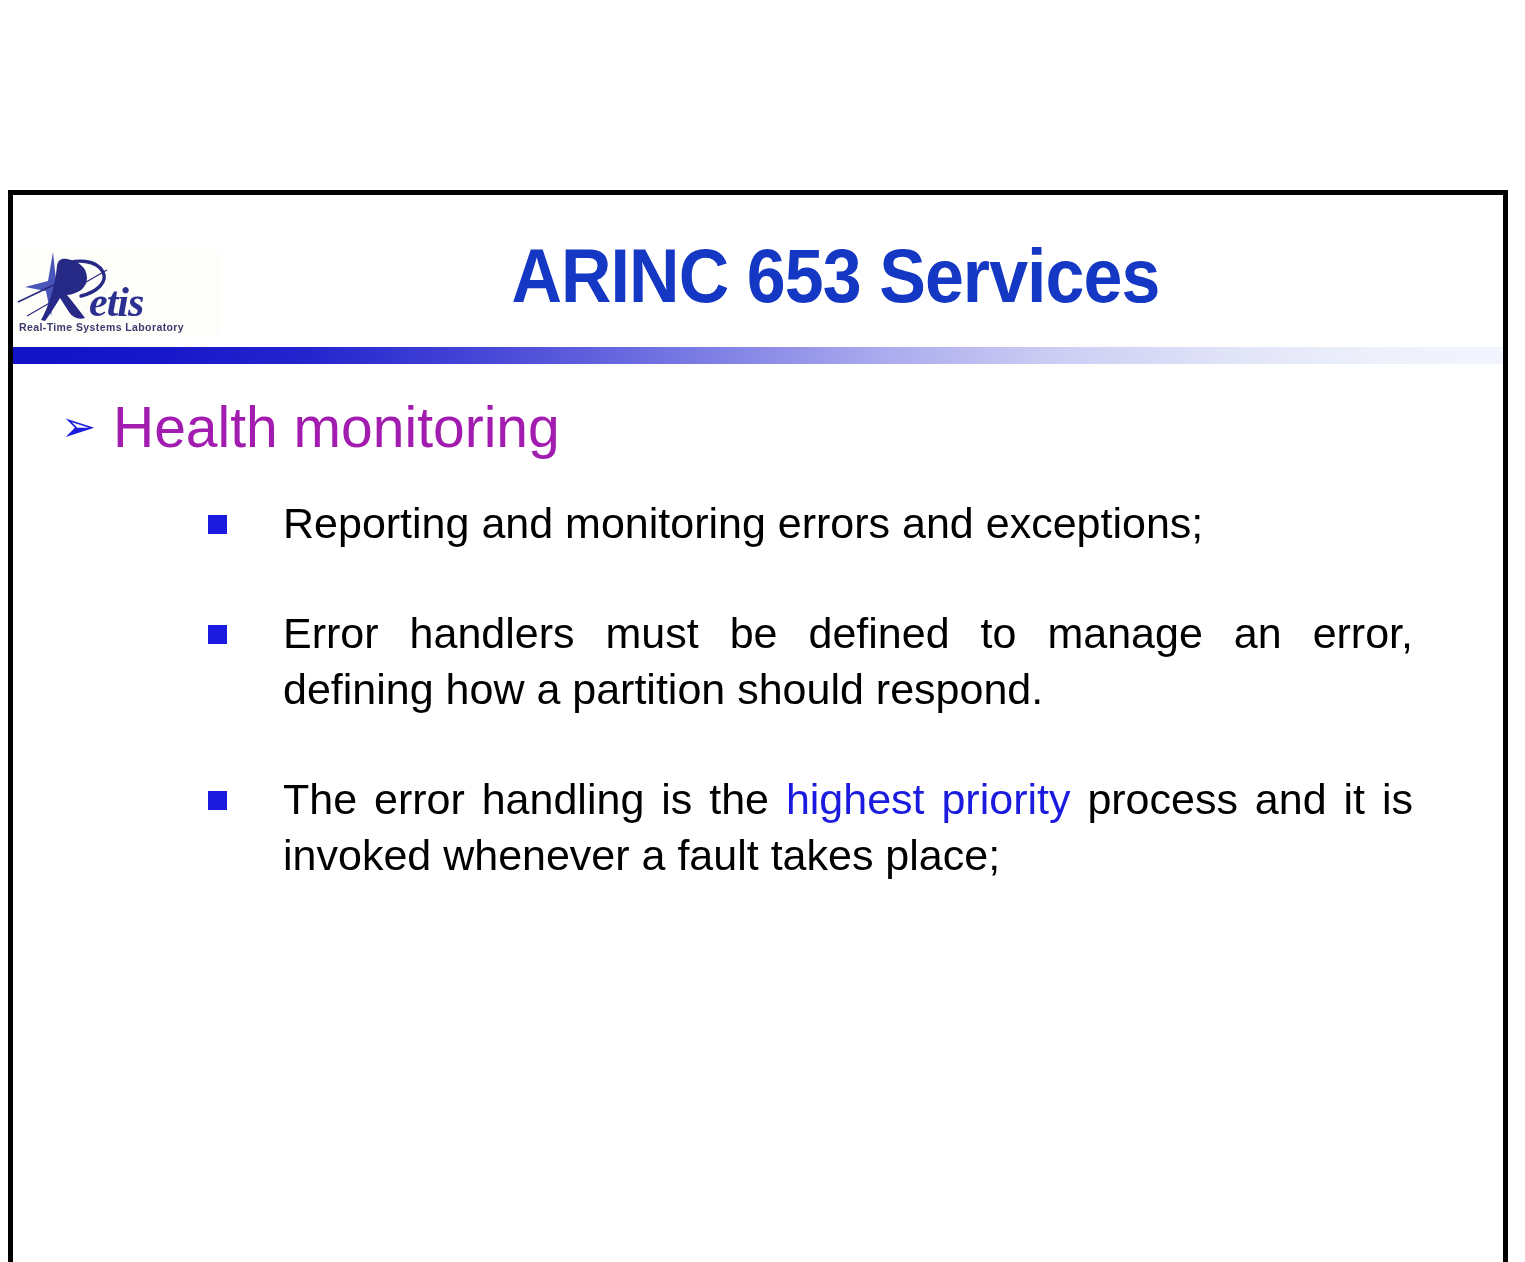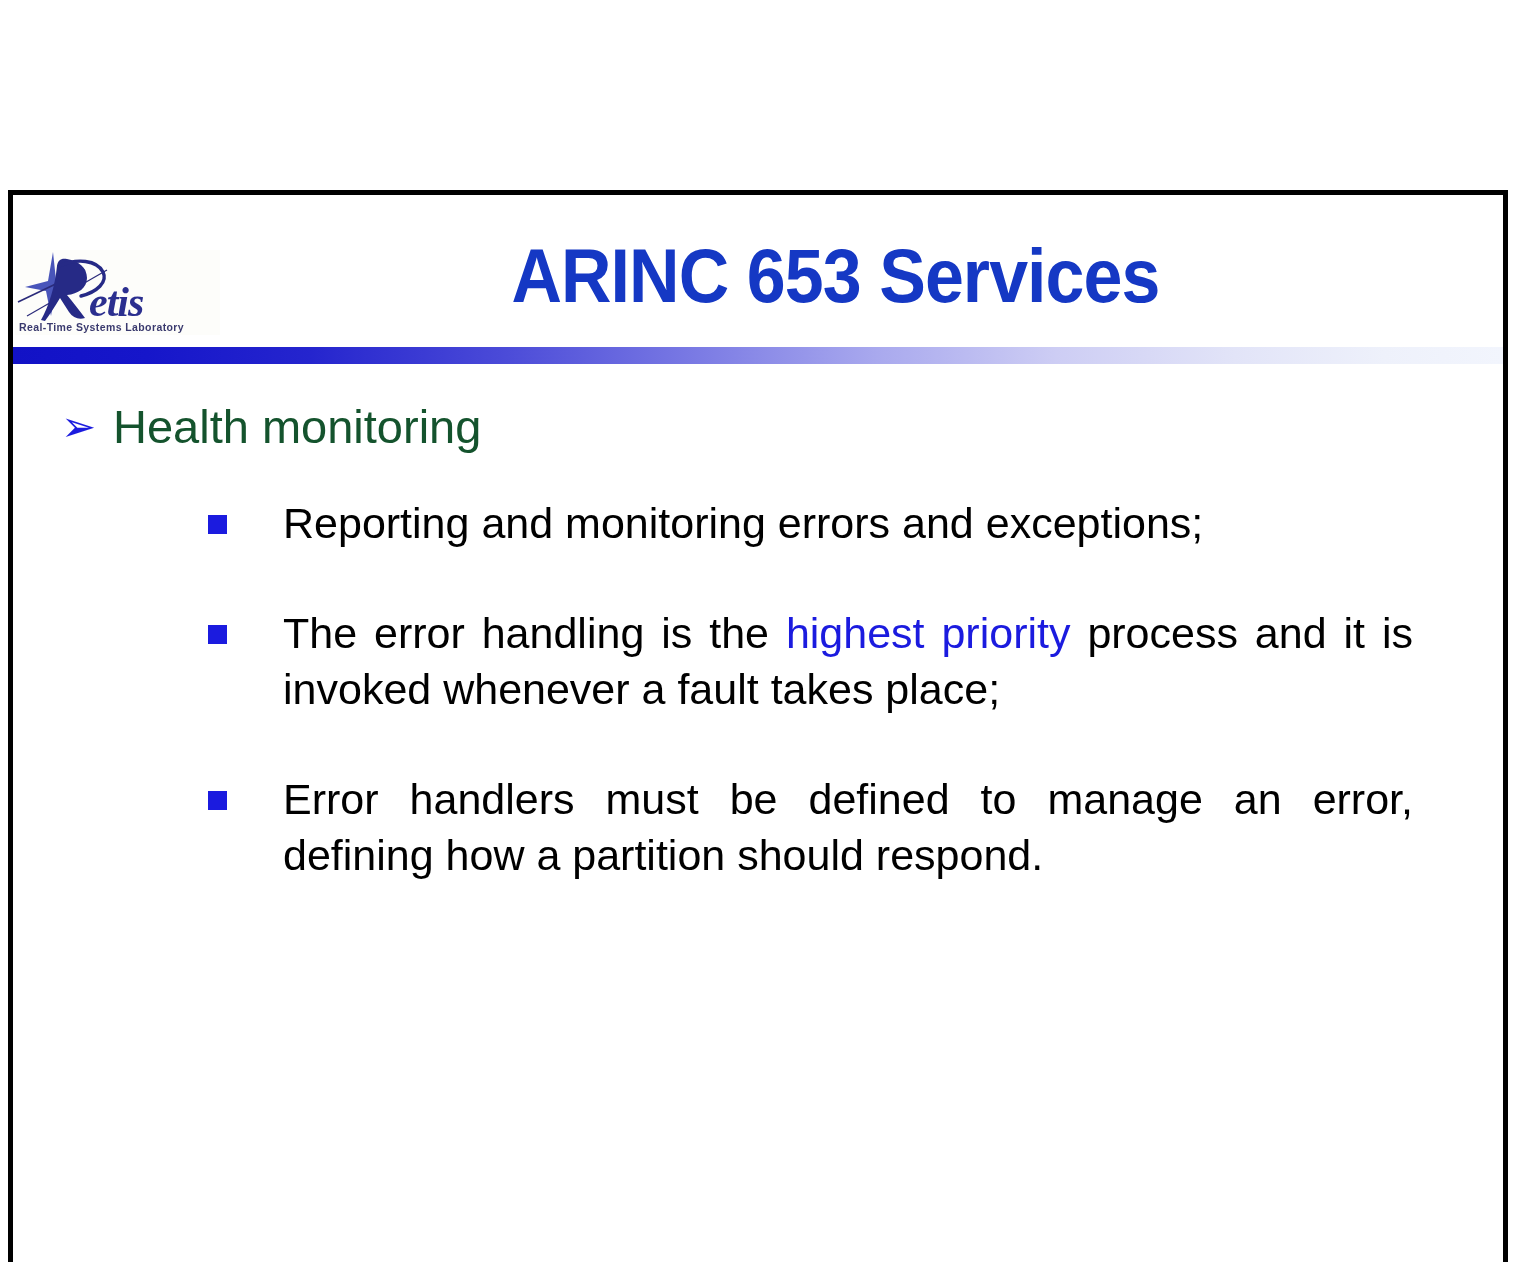--- a/index.html
+++ b/index.html
@@ -103,23 +103,23 @@
   }
   .bullet-l1 .marker {
     flex: 0 0 auto;
     width: 52px;
     font-size: 42px;
     line-height: 60px;
     color: #1b1bdf;
   }
   .bullet-l1 .txt {
     font-family: "Liberation Sans Narrow", "Liberation Sans", sans-serif;
-    font-size: 47px;
+    font-size: 57px;
     line-height: 60px;
-    color: #14532d;
+    color: #a21caf;
     letter-spacing: 0px;
   }
 
   
   .bullet-l2 {
     position: relative;
     display: flex;
     align-items: flex-start;
     margin: 4px 90px 0 195px;
   }
@@ -198,24 +198,24 @@
       <span class="marker">
           <i></i>
         </span>
       <span class="txt"><span>Reporting and monitoring errors and exceptions;</span></span>
     </div>
 
     <div class="bullet-l2 gap">
       <span class="marker">
           <i></i>
         </span>
-      <span class="txt"><span>The error handling is the </span><span class="hl">highest priority</span><span> process and it is invoked whenever a fault takes place;</span></span>
+      <span class="txt"><span>Error handlers must be defined to manage an error, defining how a partition should respond.</span></span>
     </div>
 
     <div class="bullet-l2 gap">
       <span class="marker">
           <i></i>
         </span>
-      <span class="txt"><span>Error handlers must be defined to manage an error, defining how a partition should respond.</span></span>
+      <span class="txt"><span>The error handling is the </span><span class="hl">highest priority</span><span> process and it is invoked whenever a fault takes place;</span></span>
     </div>
 
   </div>
 </div>
 
 </body></html>

